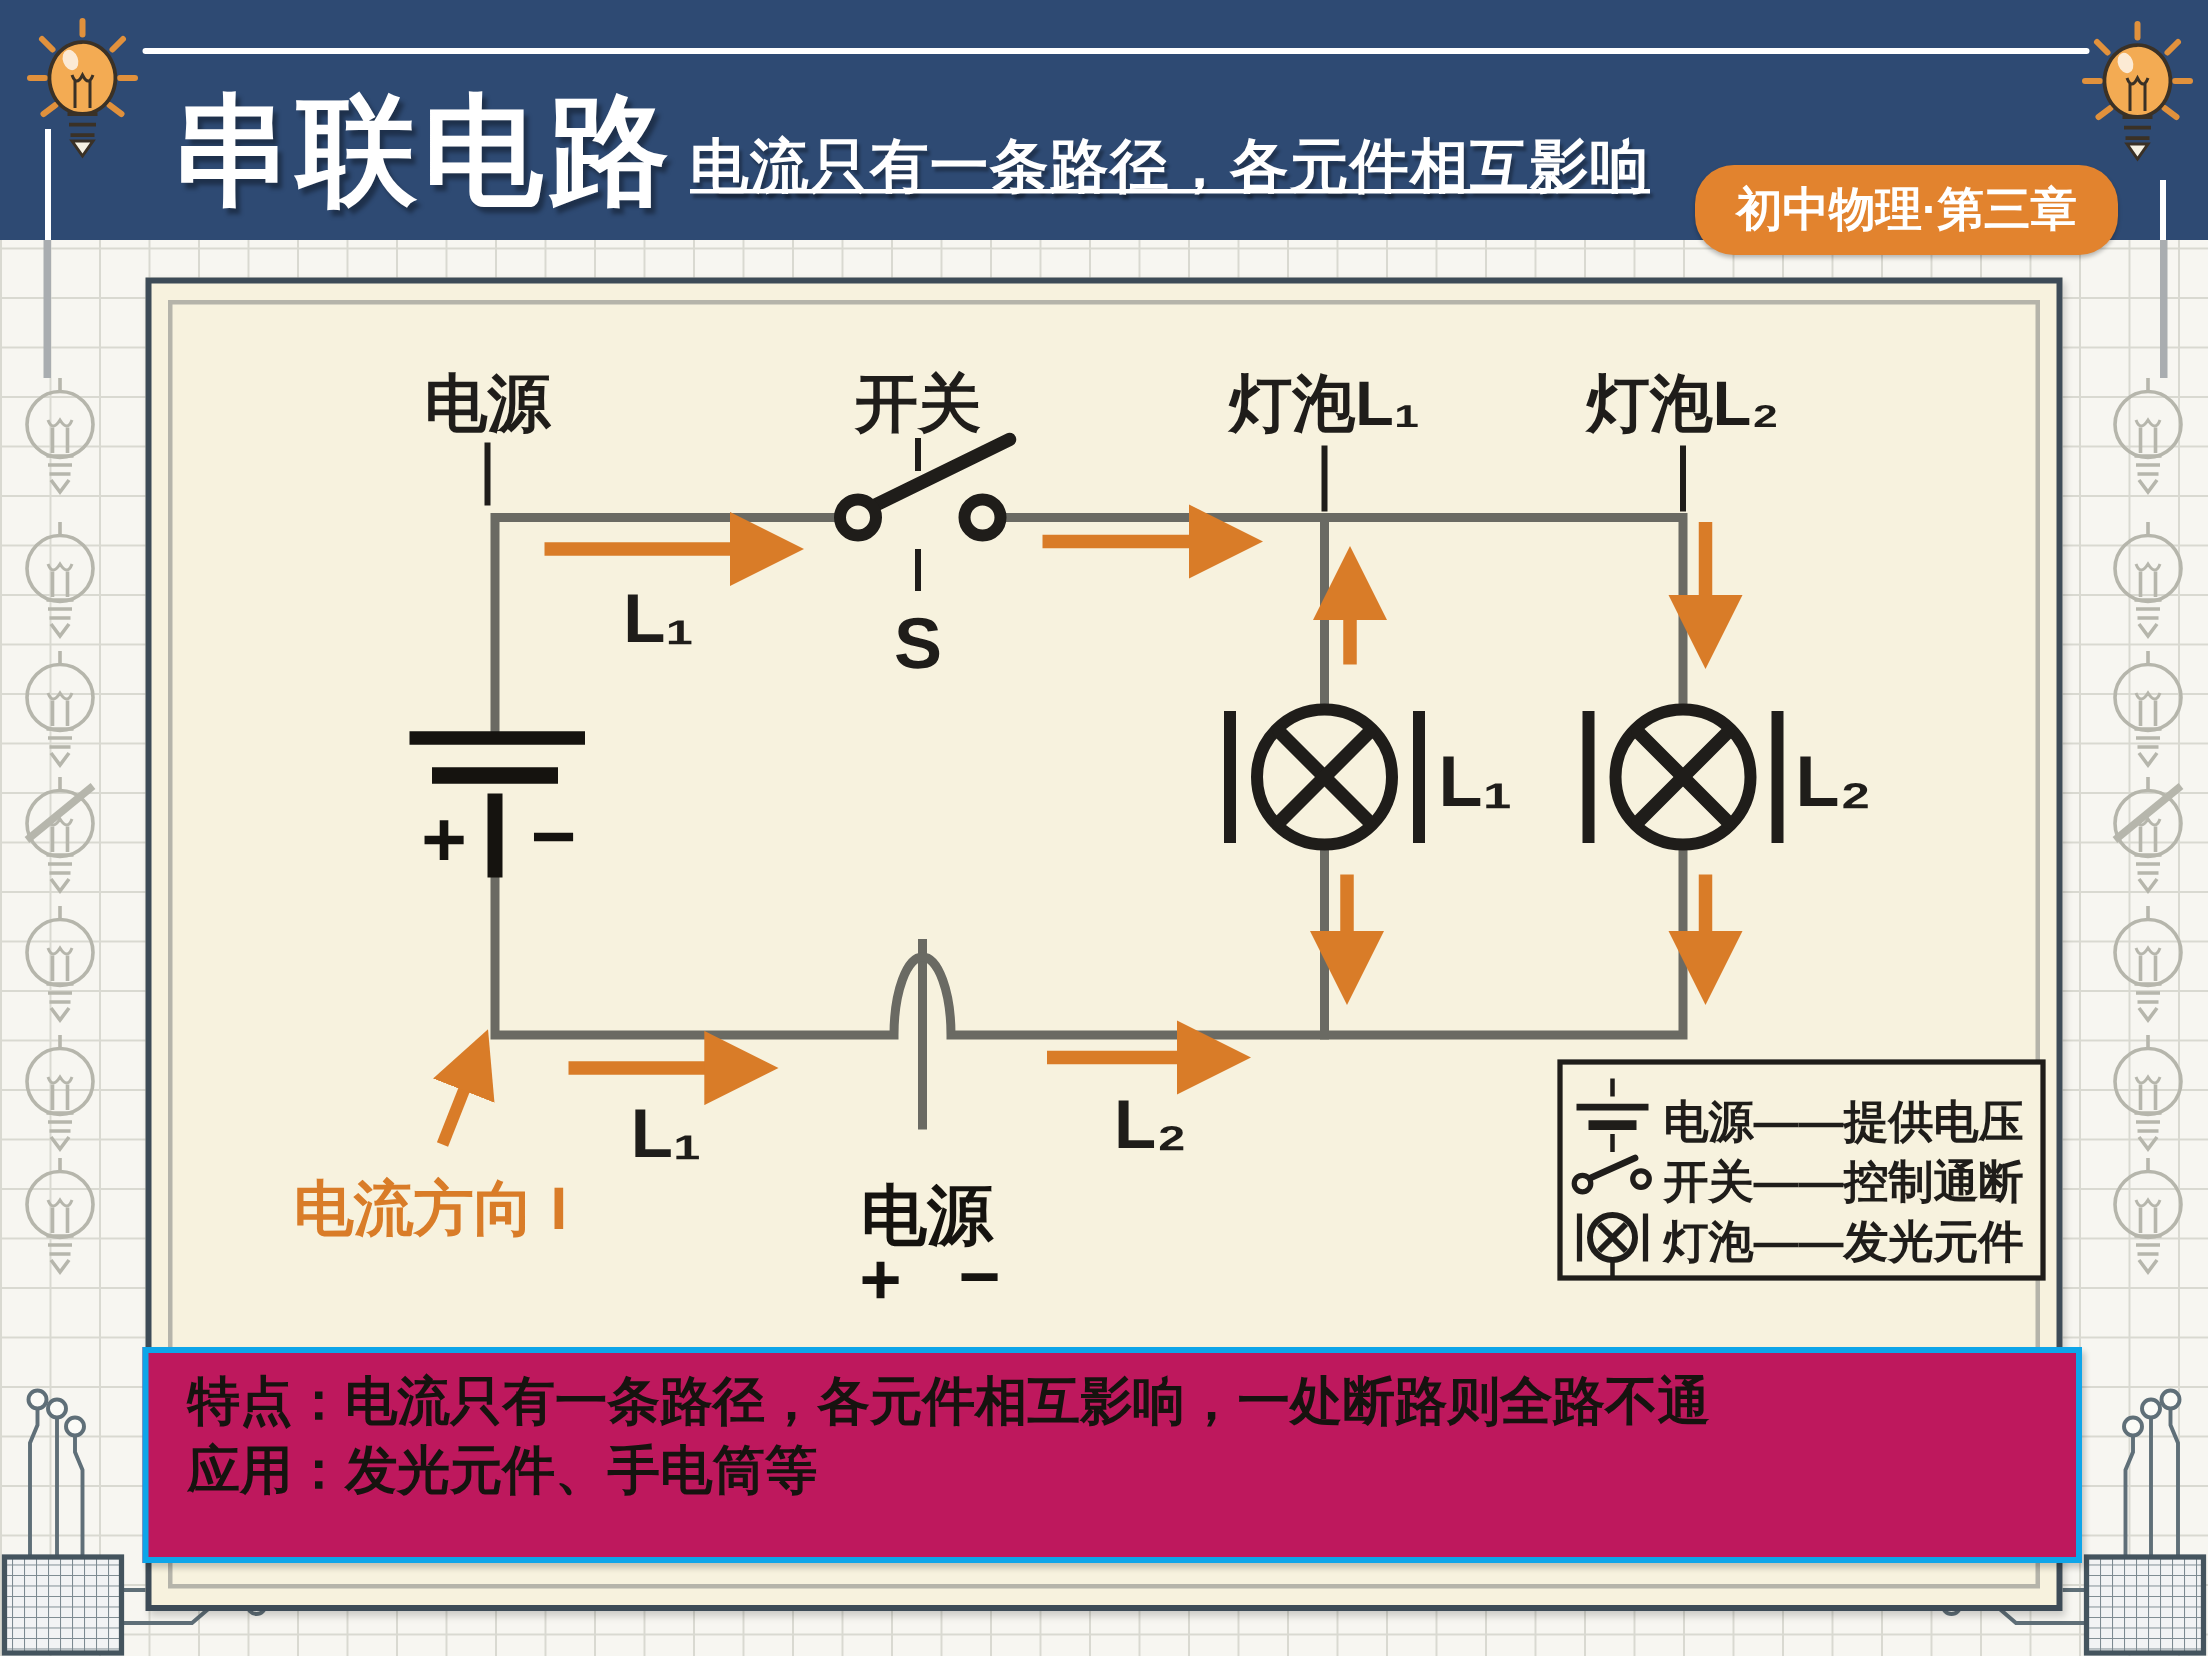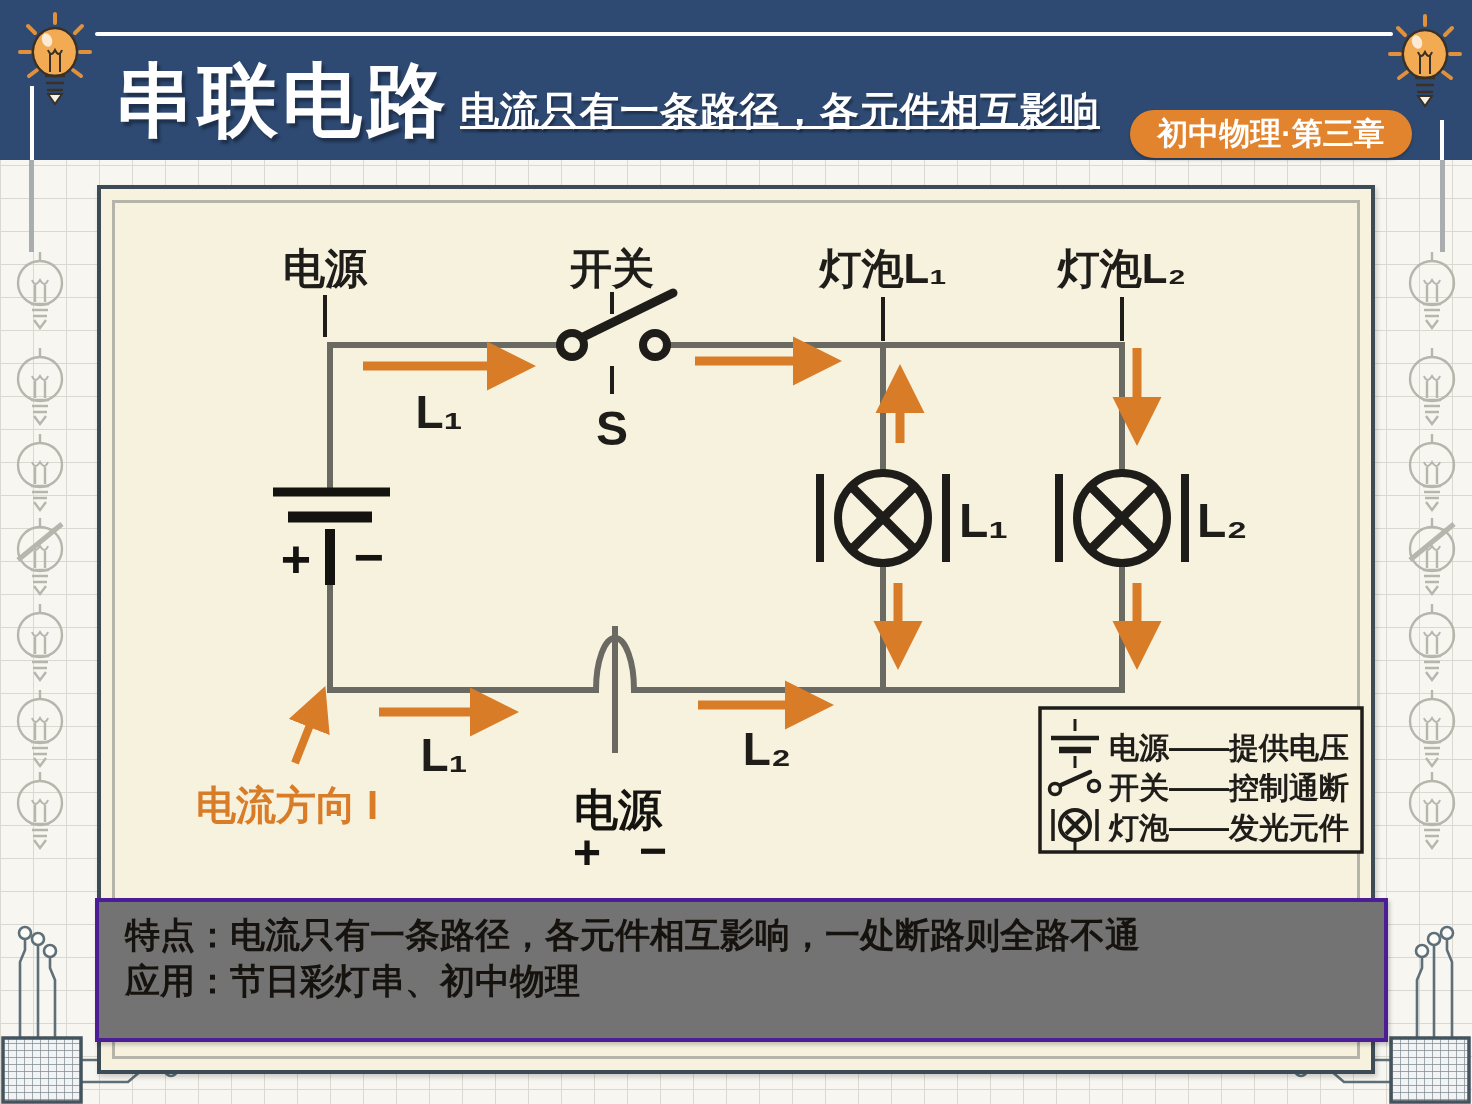--- a/index.html
+++ b/index.html
@@ -25,42 +25,42 @@
   .below-line.r{left:1440px;top:160px;}
   .page-title{
     position:absolute;left:114px;top:48px;color:#ffffff;font-size:80px;font-weight:bold;
     letter-spacing:4px;text-shadow:3px 4px 3px rgba(0,0,0,.35);white-space:nowrap;
   }
   .page-subtitle{
     position:absolute;left:460px;top:84px;color:#ffffff;font-size:39px;font-weight:bold;
     letter-spacing:1px;text-shadow:2px 3px 2px rgba(0,0,0,.3);white-space:nowrap;text-decoration:underline;
   }
   .chapter-badge{
-    position:absolute;left:1130px;top:110px;width:282px;height:48px;background:#e2832e;
+    position:absolute;left:1130px;top:110px;width:282px;height:60px;background:#e2832e;
     border-radius:26px;color:#ffffff;font-size:31px;font-weight:bold;z-index:3;
     display:flex;align-items:center;justify-content:center;
     box-shadow:0 2px 3px rgba(0,0,0,.25);white-space:nowrap;text-align:center;
   }
   .hbulb{position:absolute;z-index:3;}
   .hbulb.left{left:12px;top:6px;width:86px;height:108px;}
   .hbulb.right{left:1382px;top:8px;width:86px;height:108px;}
 
   
   .panel{
     position:absolute;left:97px;top:185px;width:1278px;height:889px;
     background:#f7f2de;border:4px solid #3d4b57;box-sizing:border-box;z-index:2;
     box-shadow:2px 3px 5px rgba(0,0,0,.18);
   }
   .panel-inner{position:absolute;left:11px;top:11px;right:11px;bottom:11px;border:3px solid #b5b4aa;}
   .circuit{position:absolute;left:-4px;top:-4px;width:1278px;height:693px;}
 
   
   .info-box{
-    position:absolute;left:95px;top:898px;width:1293px;height:144px;background:#737373;
-    border:4px solid #4c1d95;box-sizing:border-box;z-index:2;
+    position:absolute;left:95px;top:898px;width:1293px;height:144px;background:#be185d;
+    border:4px solid #0ea5e9;box-sizing:border-box;z-index:2;
     box-shadow:2px 3px 4px rgba(0,0,0,.2);
     padding:10px 0 0 26px;color:#16130f;font-weight:bold;font-size:35px;line-height:46px;
     white-space:nowrap;
   }
 
   
   .doodles{position:absolute;inset:0;width:1472px;height:1104px;z-index:0;}
 </style>
 </head>
 <body>
@@ -295,16 +295,16 @@
 
         <text x="1012" y="573" font-size="30" font-weight="bold" fill="#1f1d1a">电源——提供电压</text>
         <text x="1012" y="613" font-size="30" font-weight="bold" fill="#1f1d1a">开关——控制通断</text>
         <text x="1012" y="653" font-size="30" font-weight="bold" fill="#1f1d1a">灯泡——发光元件</text>
       </g>
     </svg>
   </div>
 
   <div class="info-box">
     <div>特点：电流只有一条路径，各元件相互影响，一处断路则全路不通</div>
-    <div>应用：节日彩灯串、初中物理</div>
+    <div>应用：发光元件、手电筒等</div>
   </div>
 
 </div>
 
 </body></html>

